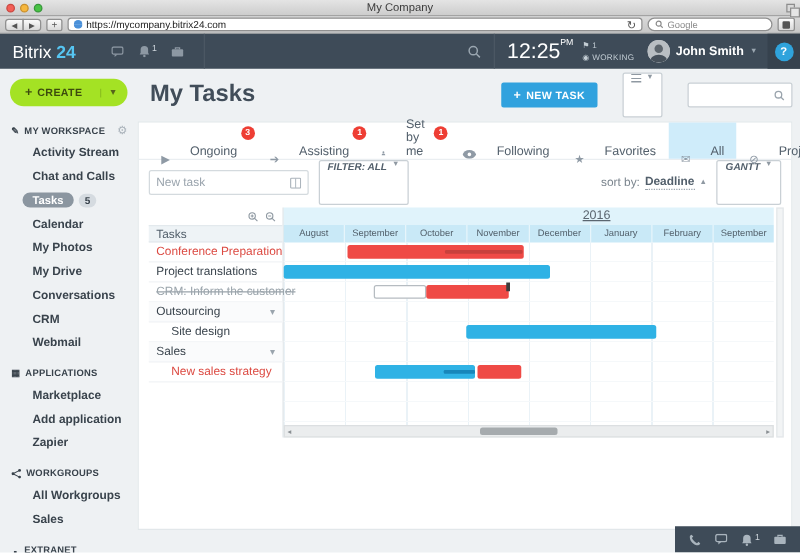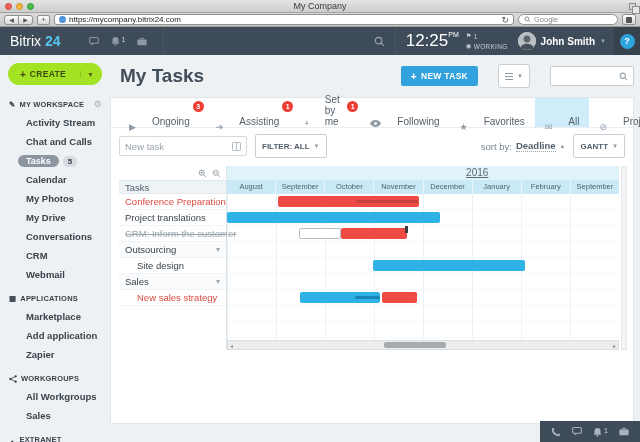--- a/index.html
+++ b/index.html
@@ -75,23 +75,23 @@
   .side-item { font-size:9.5px; color:#39434c; padding:4px 0 4px 26px; white-space:nowrap;font-weight:bold; }
   .pill { background:#8b96a0; color:#fff; border-radius:8px; padding:1px 8px; font-size:9px; }
   .cntpill { background:#d5dbe0; color:#39434c; border-radius:7px; padding:1px 5px; font-size:8px; margin-left:4px; }
 
   .main { flex:1; display:flex; flex-direction:column; min-width:0; }
   .page-head { height:42px; display:flex; align-items:center; padding:0 6px 0 10px; gap:20px; }
   .page-title { font-size:19px; color:#414d59; margin-right:auto; }
   .btn-blue { height:20px; background:#31a2de; color:#fff; font-size:8.5px; font-weight:bold; border-radius:2px;
               padding:0 10px; display:flex; align-items:center; gap:4px; letter-spacing:.3px; }
   .btn-blue .pl { font-size:10px; }
-  .btn-wht { height:24px; background:#fff; border:1px solid #c9d0d5; border-radius:2px;
-             display:flex; align-items:center; justify-content:center; gap:4px; padding:0 6px;
-             font-size:8px; font-weight:bold; color:#525f6b; }
+  .btn-wht { height:36px; background:#fff; border:1px solid #c9d0d5; border-radius:2px;
+             display:flex; justify-content:center; gap:4px; padding:0 6px;
+             font-size:8px; font-weight:bold; color:#525f6b;font-style:italic; }
   .caret { font-size:6px; color:#8f99a2; }
   .listico { width:8px; height:7px; background:repeating-linear-gradient(#8f99a2 0 1px, transparent 1px 3px); }
   .head-search { height:20px; width:84px; background:#fff; border:1px solid #c9d0d5; border-radius:2px;
                  display:flex; align-items:center; padding:0 5px; }
   .head-search input { flex:1; min-width:0; border:none; outline:none; font-size:9px; font-family:inherit; }
   .mag { color:#9aa4ad; }
 
   .card { flex:1; background:#fff; border:1px solid #e2e7ea; margin:0 6px 18px 0; display:flex; flex-direction:column; }
   .tabs-row { height:30px; display:flex; padding-left:8px; border-bottom:1px solid #eaeef1; }
   .tab { display:flex; align-items:flex-end; gap:16px; padding:0 10px; font-size:10px; color:#525f6b; position:relative; }

